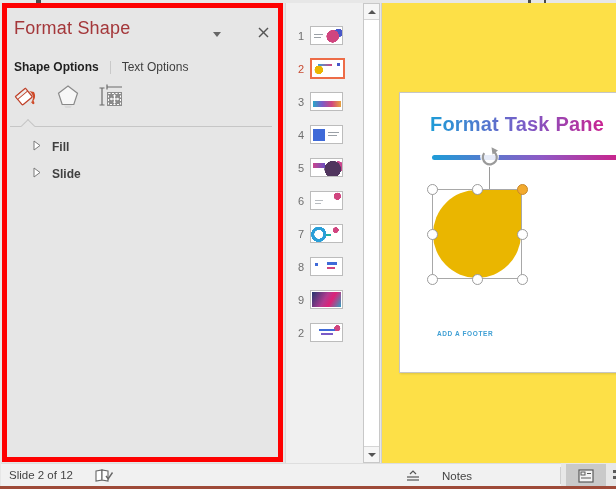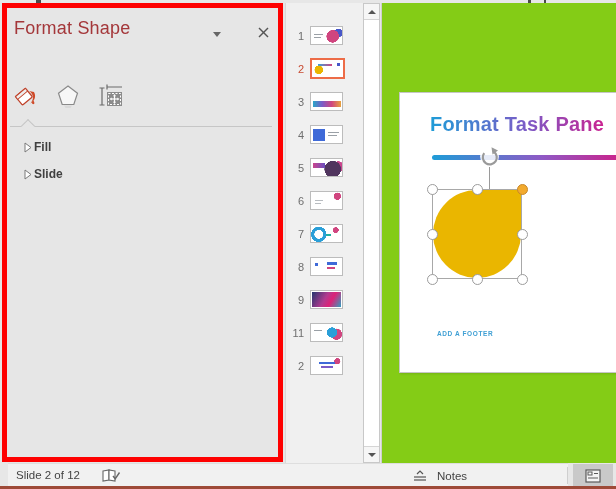--- a/index.html
+++ b/index.html
@@ -24,21 +24,21 @@
   .tab.sel { font-weight:bold; color:#1f1f1f; }
   .tab-sep { width:1px; height:13px; background:#c9c9c9; margin:0 11px; }
 
   .pane-icons { position:absolute; left:12px; top:80px; display:flex; gap:17px; }
   .pane-icon { width:26px; height:27px; display:flex; align-items:center; justify-content:center; cursor:pointer; }
 
   .pane-divider { position:absolute; left:10px; top:123px; width:262px; border-top:1px solid #c6c6c6; }
   .pane-divider .notch { position:absolute; left:13px; top:-6px; width:10px; height:10px; background:#e6e6e6;
       border-left:1px solid #c6c6c6; border-top:1px solid #c6c6c6; transform:rotate(45deg); }
 
-  .pane-section { position:absolute; left:24px; display:flex; align-items:center; gap:2px; cursor:pointer; }
+  .pane-section { position:absolute; left:33px; display:flex; gap:11px; cursor:pointer; }
   .sec-fill { top:137px; } .sec-line { top:164px; }
   .pane-section .lbl { font-size:12px; font-weight:bold; color:#404040; }
 
   
   .annotation-red { position:absolute; left:2px; top:3px; width:281px; height:459px;
       border:5px solid #fe0000; pointer-events:none; z-index:50; }
 
   
   .thumb-panel { position:absolute; left:285px; top:3px; width:78px; height:460px;
       background:#f0f0f0; border-left:1px solid #d9d9d9; padding-top:16px; }
@@ -87,21 +87,21 @@
       background:#fff; border:1px solid #c8c8c8; }
   .scroll-btn { position:absolute; left:0; width:15px; height:16px; background:#f6f6f6; cursor:pointer;
       display:flex; align-items:center; justify-content:center; }
   .scroll-up { top:0; border-bottom:1px solid #d5d5d5; }
   .scroll-down { bottom:0; border-top:1px solid #d5d5d5; }
   .tri-up { width:0;height:0;border-left:4px solid transparent;border-right:4px solid transparent;border-bottom:4px solid #555; }
   .tri-down { width:0;height:0;border-left:4px solid transparent;border-right:4px solid transparent;border-top:4px solid #555; }
 
   
   .slide-area { position:absolute; left:381px; top:3px; width:235px; height:460px;
-      background:#84cc16; border-left:1px solid #cfcfcf; overflow:hidden; }
+      background:#fde047; border-left:1px solid #cfcfcf; overflow:hidden; }
   .slide { position:absolute; left:17px; top:89px; width:230px; height:281px; background:#fff;
       border:1px solid #c6c6c6; box-shadow:1px 1px 2px rgba(0,0,0,.12); }
   .slide-title { position:absolute; left:30px; top:20px; width:200px; font-size:20px; font-weight:bold;
       letter-spacing:.2px; white-space:nowrap;
       background:linear-gradient(90deg,#1e9cd7 0%,#7b5bc7 48%,#e4117f 100%);
       -webkit-background-clip:text; background-clip:text; color:transparent; }
   .slide-bar { position:absolute; left:32px; top:62px; width:200px; height:5px; border-radius:3px 0 0 3px;
       background:linear-gradient(90deg,#1e9cd7 0%,#8f59c5 55%,#d41a82 100%); }
   .rotate-handle { position:absolute; left:79px; top:53px; width:21px; height:21px; cursor:pointer; }
   .connector { position:absolute; left:89px; top:74px; width:1px; height:22px; background:#9a9a9a; }
@@ -110,25 +110,25 @@
       border-radius:50% 0 50% 50%; cursor:move; }
   .handle { position:absolute; width:11px; height:11px; background:#fff; border:1.5px solid #9c9c9c;
       border-radius:50%; cursor:pointer; }
   .h-tl{left:-6px;top:-6px;} .h-tc{left:39px;top:-6px;} .h-tr{left:84px;top:-6px;background:#f2aa2e;border-color:#c8882a;}
   .h-ml{left:-6px;top:39px;} .h-mr{left:84px;top:39px;}
   .h-bl{left:-6px;top:84px;} .h-bc{left:39px;top:84px;} .h-br{left:84px;top:84px;}
   .footer-ph { position:absolute; left:37px; top:237px; font-size:6.5px; font-weight:bold;
       color:#3e9fd4; letter-spacing:.6px; cursor:text; }
 
   
-  .status-bar { position:absolute; left:8px; top:463px; width:560px; height:23px; background:#f1f1f1;
+  .status-bar { position:absolute; left:1px; top:463px; width:560px; height:23px; background:#f1f1f1;
       border-top:1px solid #dedede; font-size:11.5px; color:#444; }
   .slide-indicator { position:absolute; left:8px; top:5px; }
   .proof-btn { position:absolute; left:93px; top:4px; width:20px; height:16px; cursor:pointer; }
-  .notes-btn { position:absolute; left:401px; top:0; height:23px; display:flex; align-items:center; gap:10px; cursor:pointer; padding:0 4px; }
+  .notes-btn { position:absolute; left:401px; top:0; height:23px; display:flex; align-items:center; gap:22px; cursor:pointer; padding:0 4px; }
   .comments-btn { position:absolute; left:468px; top:0; height:23px; display:flex; align-items:center; gap:6px; cursor:pointer; padding:0 4px; }
   .status-sep { position:absolute; left:559px; top:3px; width:1px; height:17px; background:#cfcfcf; }
   .view-normal-btn { position:absolute; left:565px; top:0; width:40px; height:23px; background:#c9c9c9;
       display:flex; align-items:center; justify-content:center; cursor:pointer; }
   .view-partial-btn { position:absolute; left:611px; top:0; width:5px; height:23px; cursor:pointer; }
   .view-partial-btn i { position:absolute; left:1px; width:4px; height:3px; background:#5a5a5a; }
   .bottom-line { position:absolute; left:0; top:486px; width:616px; height:3px; background:#9e4a38; }
 </style>
 </head>
 <body>
@@ -147,20 +147,25 @@
     <div class="pane-menu-btn">
       <span class="chev"></span>
     </div>
     <div class="pane-close-btn">
       <svg width="22" height="20">
         <line x1="7" y1="5" x2="16" y2="14" stroke="#555" stroke-width="1.4"></line>
         <line x1="16" y1="5" x2="7" y2="14" stroke="#555" stroke-width="1.4"></line>
       </svg>
     </div>
 
+    <div class="pane-tabs">
+      <span class="tab sel">Shape Options</span>
+      <span class="tab-sep"></span>
+      <span class="tab">Text Options</span>
+    </div>
 
     <div class="pane-icons">
       <div class="pane-icon">
         <svg width="26" height="27" viewBox="0 0 26 27">
           <g transform="rotate(-40 12 13)">
             <rect x="5" y="8" width="13" height="11" rx="1" fill="#fff" stroke="#c0442c" stroke-width="1.3"></rect>
             <rect x="5" y="8" width="13" height="3.5" fill="#eee" stroke="#c0442c" stroke-width="1"></rect>
           </g>
           <path d="M17 8 c5 3.5 5 8 1.5 12.5 c4-2.5 6-7 3.5-11.5 z" fill="#cf4a28"></path>
           <path d="M20 20 c0 1.6 2.4 1.6 2.4 0 c0-1.1-1.2-2.4-1.2-2.4 s-1.2 1.3-1.2 2.4z" fill="#cf4a28"></path>
@@ -242,24 +247,20 @@
       <span class="thumb"></span>
     </div>
     <div class="thumb-row t8">
       <span class="thumb-num">8</span>
       <span class="thumb"></span>
     </div>
     <div class="thumb-row t9">
       <span class="thumb-num">9</span>
       <span class="thumb"></span>
     </div>
-    <div class="thumb-row t11">
-      <span class="thumb-num">11</span>
-      <span class="thumb"></span>
-    </div>
     <div class="thumb-row t12">
       <span class="thumb-num">2</span>
       <span class="thumb"></span>
     </div>
   </div>
 
   <div class="thumb-scroll">
     <div class="scroll-btn scroll-up">
       <span class="tri-up"></span>
     </div>

